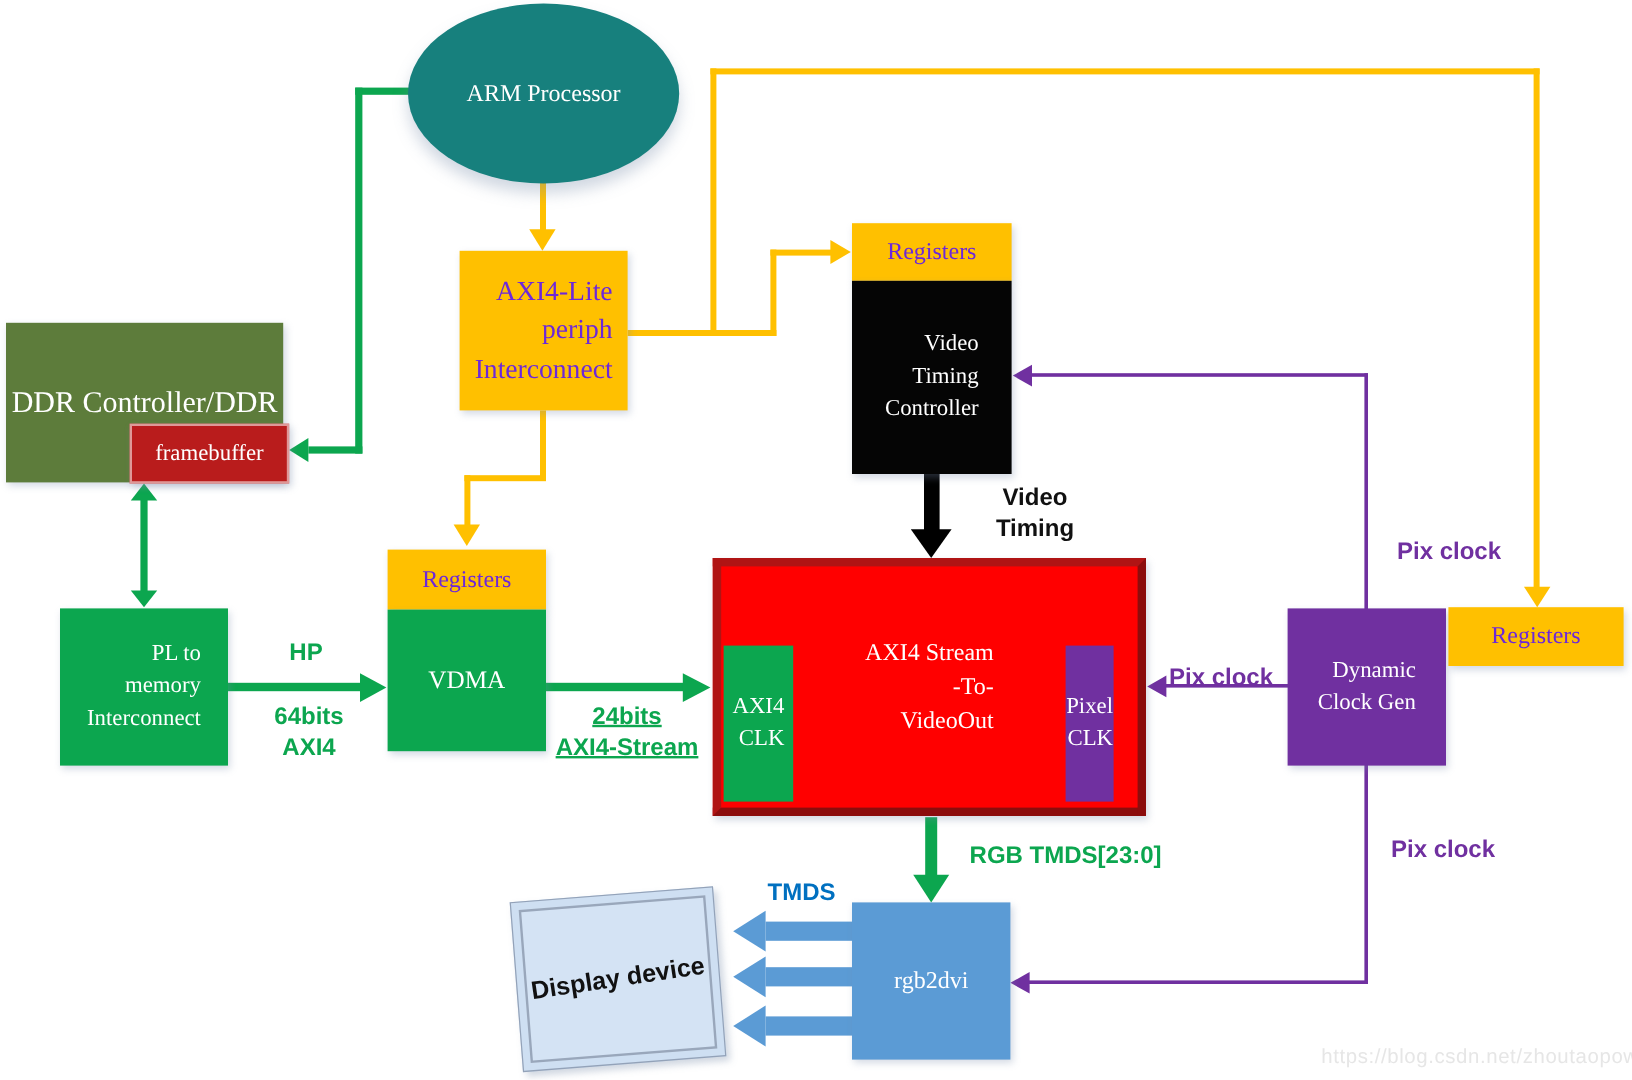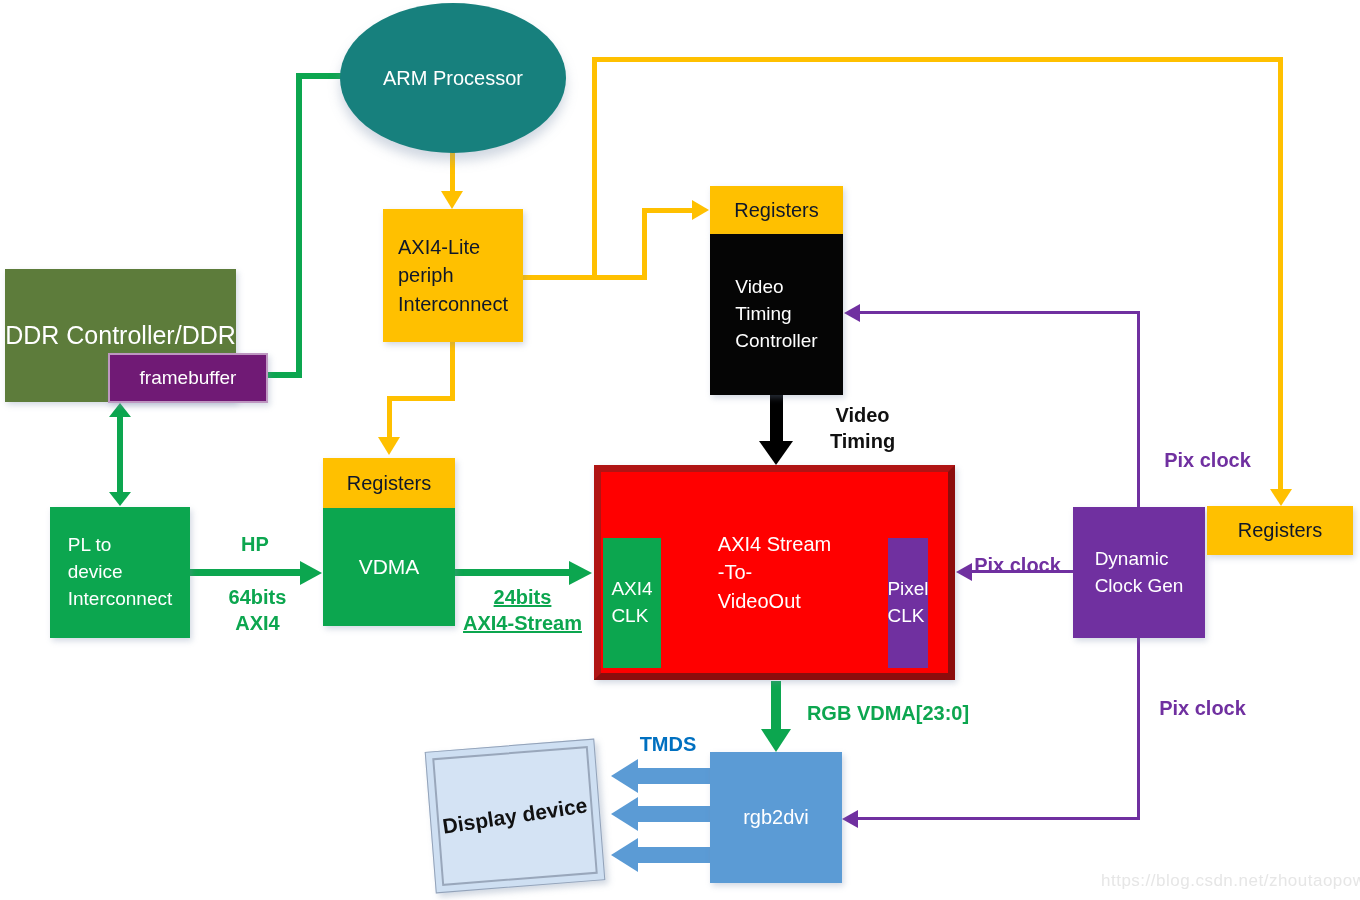--- a/index.html
+++ b/index.html
@@ -4,31 +4,32 @@
 <style>
   html,body{margin:0;padding:0;background:#ffffff;}
   #canvas{
     position:relative;width:1360px;height:900px;background:#ffffff;overflow:hidden;
     font-family:"Liberation Sans",sans-serif;
   }
   .ln{position:absolute;}
   .ah{position:absolute;width:0;height:0;}
   .box{
     position:absolute;display:flex;align-items:center;justify-content:center;
-    text-align:left;box-sizing:border-box;color:#ffffff;font-size:20px;line-height:1.42;
+    text-align:right;box-sizing:border-box;color:#ffffff;font-size:20px;line-height:1.42;
     box-shadow:2px 3px 6px rgba(120,140,170,0.32);
+    font-family:Liberation Serif, serif;
   }
   .flat{box-shadow:none;}
   .pre{white-space:pre-line;}
   .lbl{
     position:absolute;font-weight:bold;white-space:pre-line;text-align:center;
     font-size:20px;line-height:1.3;
   }
   .ellipse{border-radius:50%;box-shadow:0 8px 12px rgba(120,140,170,0.35);}
-  .navy{color:#0f172a;}
+  .navy{color:#6d28d9;}
   .greenTxt{color:#0CA64F;}
   .purpleTxt{color:#7030A0;margin-top:19px;}
   .blueTxt{color:#0070C0;}
   .blackTxt{color:#111111;}
   #display-outer{
     position:absolute;left:430px;top:745px;width:168px;height:140px;
     background:#CEDFF2;border:1px solid #93A2B8;transform:rotate(-4.5deg);
     box-shadow:3px 4px 6px rgba(120,140,170,0.35);
   }
   #display-inner{
@@ -100,45 +101,45 @@
   <div class="ah" style="left:611px;top:759px;border-top:17px solid transparent;border-bottom:17px solid transparent;border-right:27px solid #5B9BD5;"></div>
   <div class="ln" style="left:638px;top:806px;width:72px;height:16px;background:#5B9BD5;"></div>
   <div class="ah" style="left:611px;top:797px;border-top:17px solid transparent;border-bottom:17px solid transparent;border-right:27px solid #5B9BD5;"></div>
   <div class="ln" style="left:638px;top:847px;width:72px;height:16px;background:#5B9BD5;"></div>
   <div class="ah" style="left:611px;top:838px;border-top:17px solid transparent;border-bottom:17px solid transparent;border-right:27px solid #5B9BD5;"></div>
 
   <div class="box" style="left:5px;top:269px;width:231px;height:133px;background:#5D7C3B;font-size:25px;">
     <span class="pre">DDR Controller/DDR</span>
   </div>
 
-  <div class="box" style="left:108px;top:353px;width:160px;height:50px;background:#701a75;border:2px solid rgba(255,255,255,0.55);font-size:19px;">
+  <div class="box" style="left:108px;top:353px;width:133px;height:50px;background:#b91c1c;border:2px solid rgba(255,255,255,0.55);font-size:19px;">
     <span class="pre">framebuffer</span>
   </div>
 
   <div class="box ellipse" style="left:340px;top:3px;width:226px;height:150px;background:#17807D;">
     <span class="pre">ARM Processor</span>
   </div>
 
-  <div class="box navy" style="left:383px;top:209px;width:140px;height:133px;background:#FFC000;font-size:20px;">
+  <div class="box navy" style="left:383px;top:209px;width:140px;height:133px;background:#FFC000;font-size:23px;">
     <span class="pre">AXI4-Lite
 periph
 Interconnect</span>
   </div>
 
   <div class="box navy" style="left:323px;top:458px;width:132px;height:50px;background:#FFC000;">
     <span class="pre">Registers</span>
   </div>
 
   <div class="box" style="left:323px;top:508px;width:132px;height:118px;background:#0CA64F;font-size:21px;">
     <span class="pre">VDMA</span>
   </div>
 
   <div class="box" style="left:50px;top:507px;width:140px;height:131px;background:#0CA64F;font-size:19px;">
     <span class="pre">PL to
-device
+memory
 Interconnect</span>
   </div>
 
   <div class="box navy" style="left:710px;top:186px;width:133px;height:48px;background:#FFC000;">
     <span class="pre">Registers</span>
   </div>
 
   <div class="box" style="left:710px;top:234px;width:133px;height:161px;background:#050505;font-size:19px;">
     <span class="pre">Video
 Timing
@@ -180,21 +181,21 @@
     </div>
   </div>
 
   <div class="lbl greenTxt" style="left:225px;top:531px;width:60px;">HP</div>
   <div class="lbl greenTxt" style="left:215px;top:584px;width:85px;">64bits
 AXI4</div>
   <div class="lbl greenTxt" style="left:455px;top:584px;width:135px;text-decoration:underline;">24bits
 AXI4-Stream</div>
   <div class="lbl blackTxt" style="left:820px;top:402px;width:85px;">Video
 Timing</div>
-  <div class="lbl greenTxt" style="left:803px;top:700px;width:170px;">RGB VDMA[23:0]</div>
+  <div class="lbl greenTxt" style="left:803px;top:700px;width:170px;">RGB TMDS[23:0]</div>
   <div class="lbl blueTxt" style="left:633px;top:731px;width:70px;">TMDS</div>
   <div class="lbl purpleTxt" style="left:1160px;top:428px;width:95px;">Pix clock</div>
   <div class="lbl purpleTxt" style="left:970px;top:533px;width:95px;">Pix clock</div>
   <div class="lbl purpleTxt" style="left:1155px;top:676px;width:95px;">Pix clock</div>
 
   <div id="watermark">https://blog.csdn.net/zhoutaopower</div>
 
 </div>
 
 </body></html>

